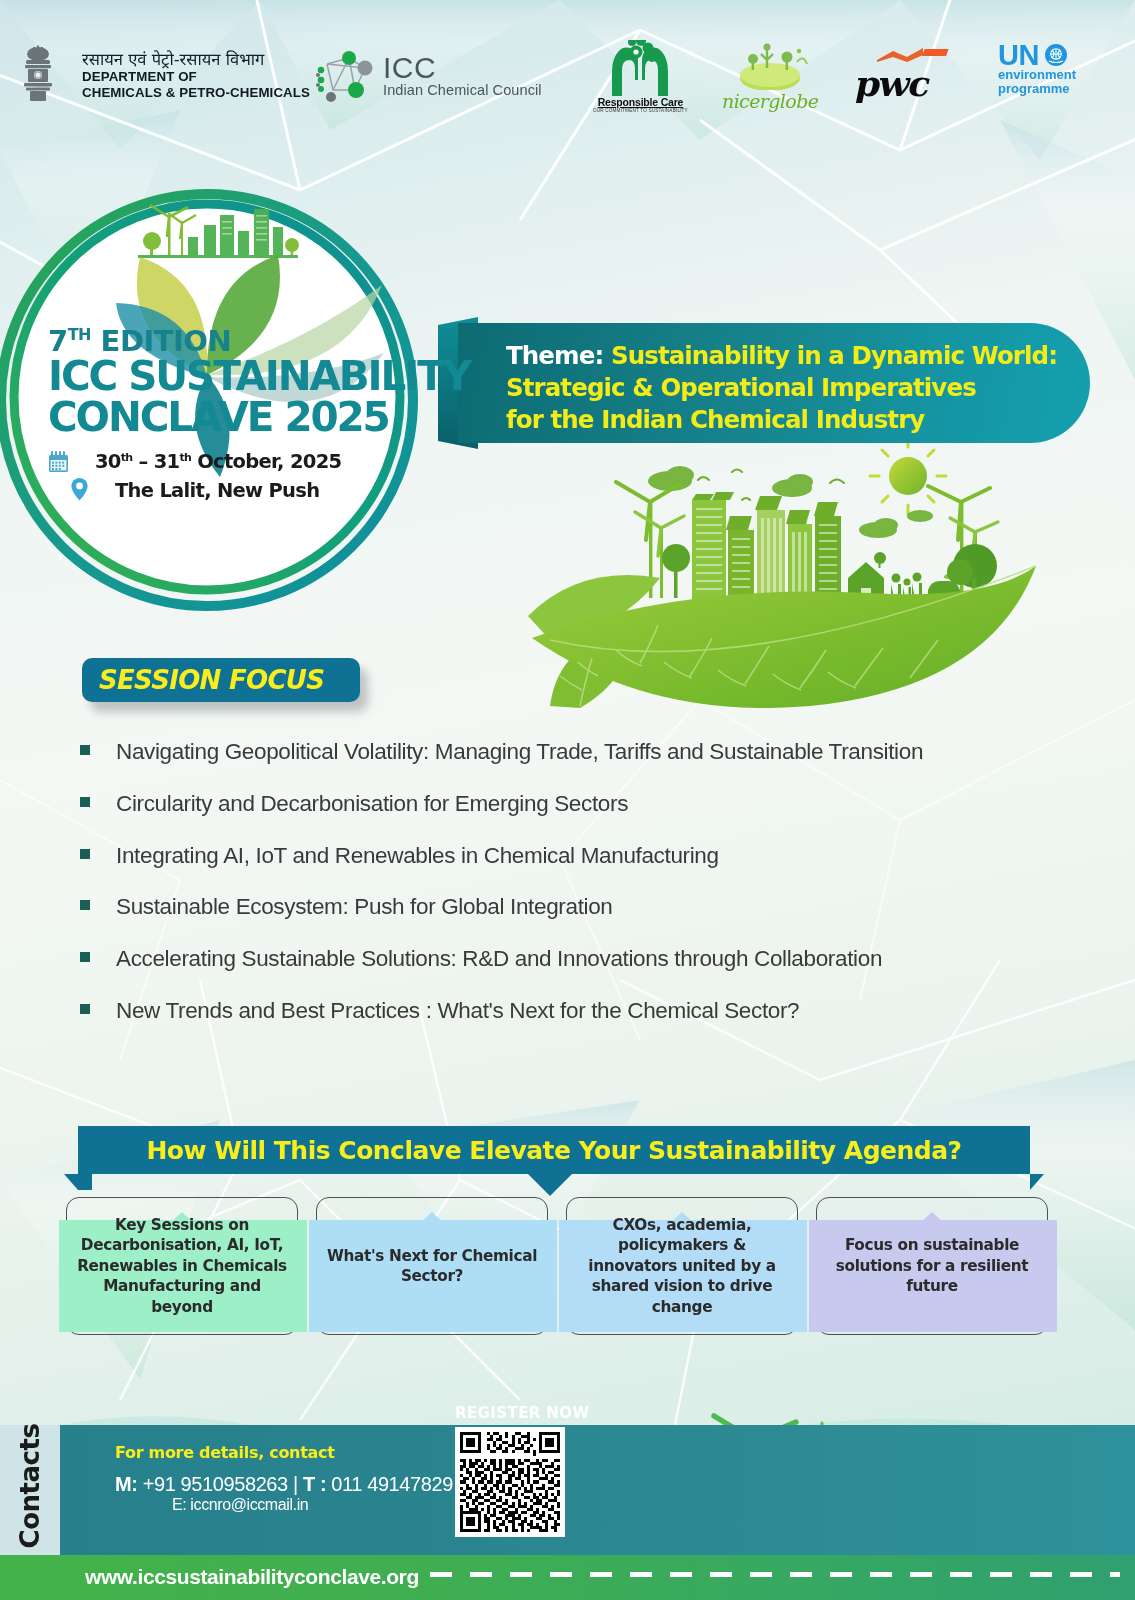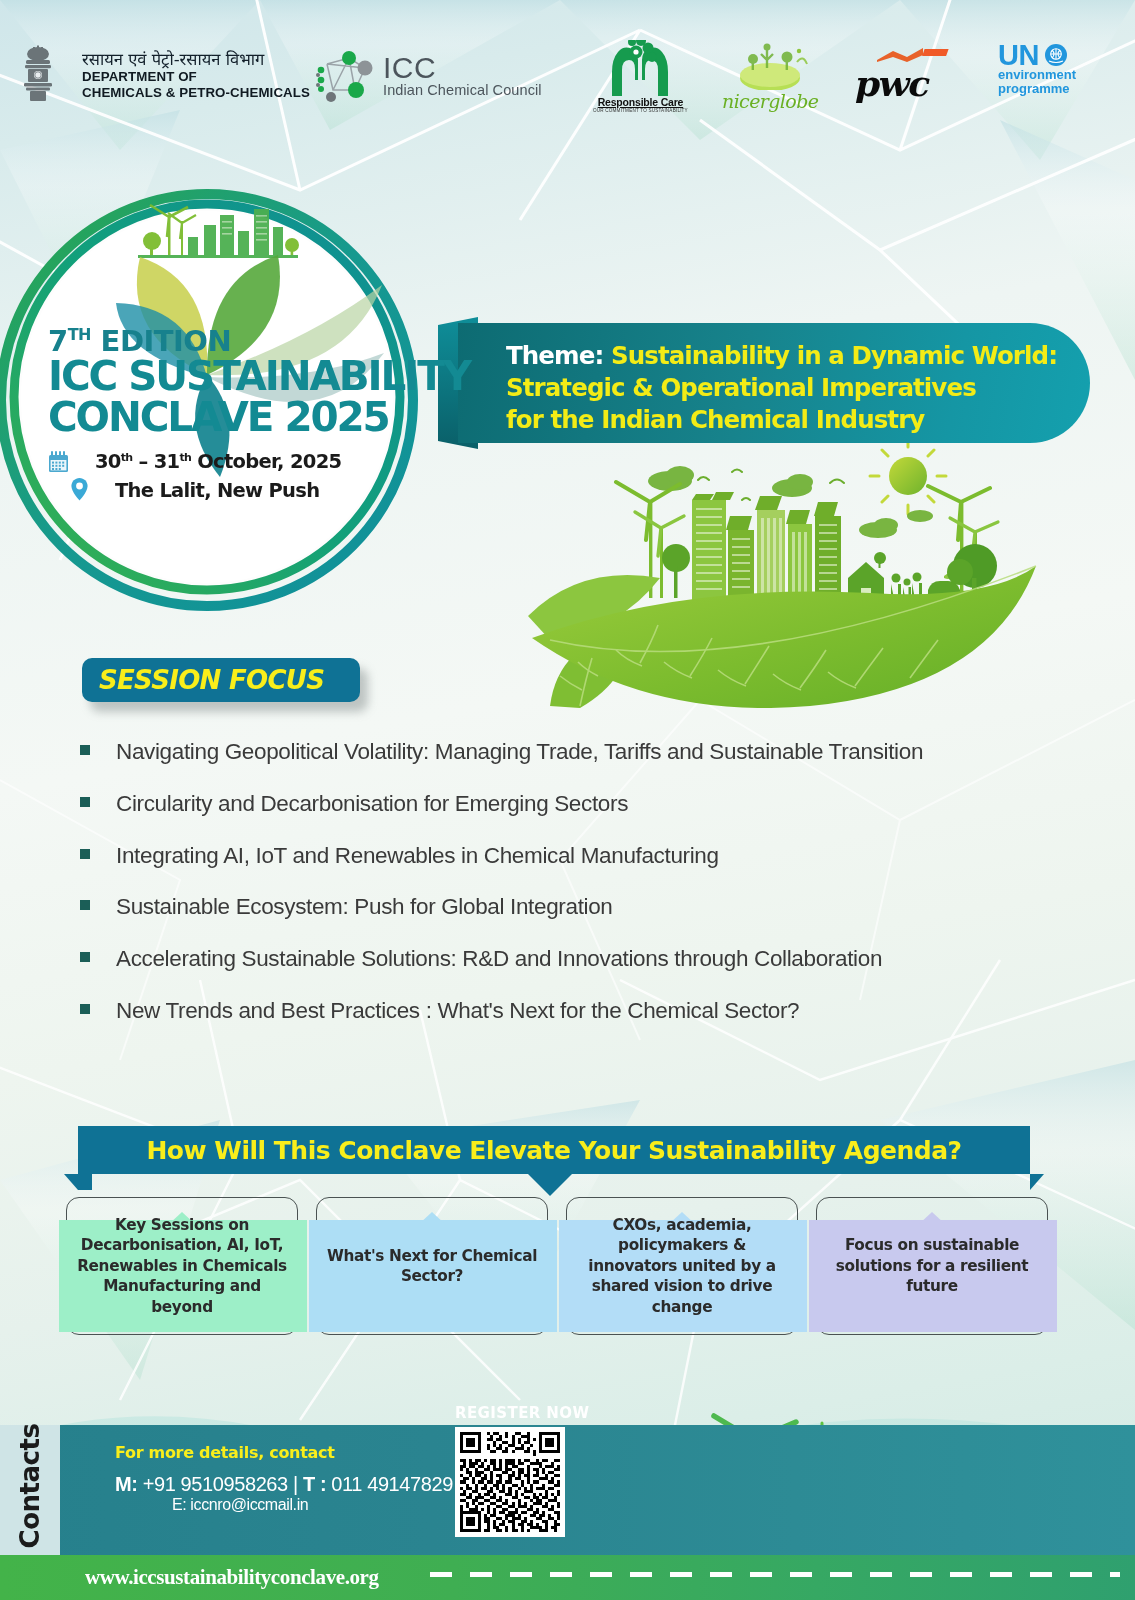--- a/index.html
+++ b/index.html
@@ -92,21 +92,21 @@
   .ct { position:absolute; left:115px; top:1443px; z-index:6; }
   .ct-h { font-family:"DejaVu Sans", sans-serif; font-weight:bold; font-size:16px; color:#f9ee1b; letter-spacing:-.3px; }
   .ct-l { font-size:20px; color:#fff; margin-top:11px; letter-spacing:-.4px; }
   .ct-l b { font-weight:bold; }
   .ct-e { font-size:16px; color:#fff; letter-spacing:-.4px; padding-left:57px; }
   .reg { position:absolute; left:455px; top:1404px; z-index:6; text-align:center; }
   .reg-t { font-family:"DejaVu Sans", sans-serif; font-weight:bold; font-size:15px; color:#fff; letter-spacing:.4px; margin-bottom:5px; }
   .qr { width:110px; height:110px; background:#fff; padding:5px; }
   .web { position:absolute; left:0; top:1555px; width:1135px; height:45px; z-index:7;
          background:linear-gradient(90deg,#43b349 0%,#3fae52 40%,#36a863 72%,#2fa06f 100%); }
-  .web span { position:absolute; left:85px; top:10px; font-family:Liberation Serif, serif; font-weight:bold;
+  .web span { position:absolute; left:85px; top:10px; font-family:Liberation Sans, sans-serif; font-weight:bold;
               font-size:21px; color:#fff; letter-spacing:-.4px;text-align:right; }
   .web-dash { position:absolute; left:430px; top:1572px; width:690px; height:5px; z-index:8;
     background:repeating-linear-gradient(90deg,#fff 0 22px,transparent 22px 40px); }
 </style>
 </head>
 <body>
 
 <svg class="poly" viewBox="0 0 1135 1600" preserveAspectRatio="none">
   <defs>
     <linearGradient id="pg" x1="0" y1="0" x2="0" y2="1">

